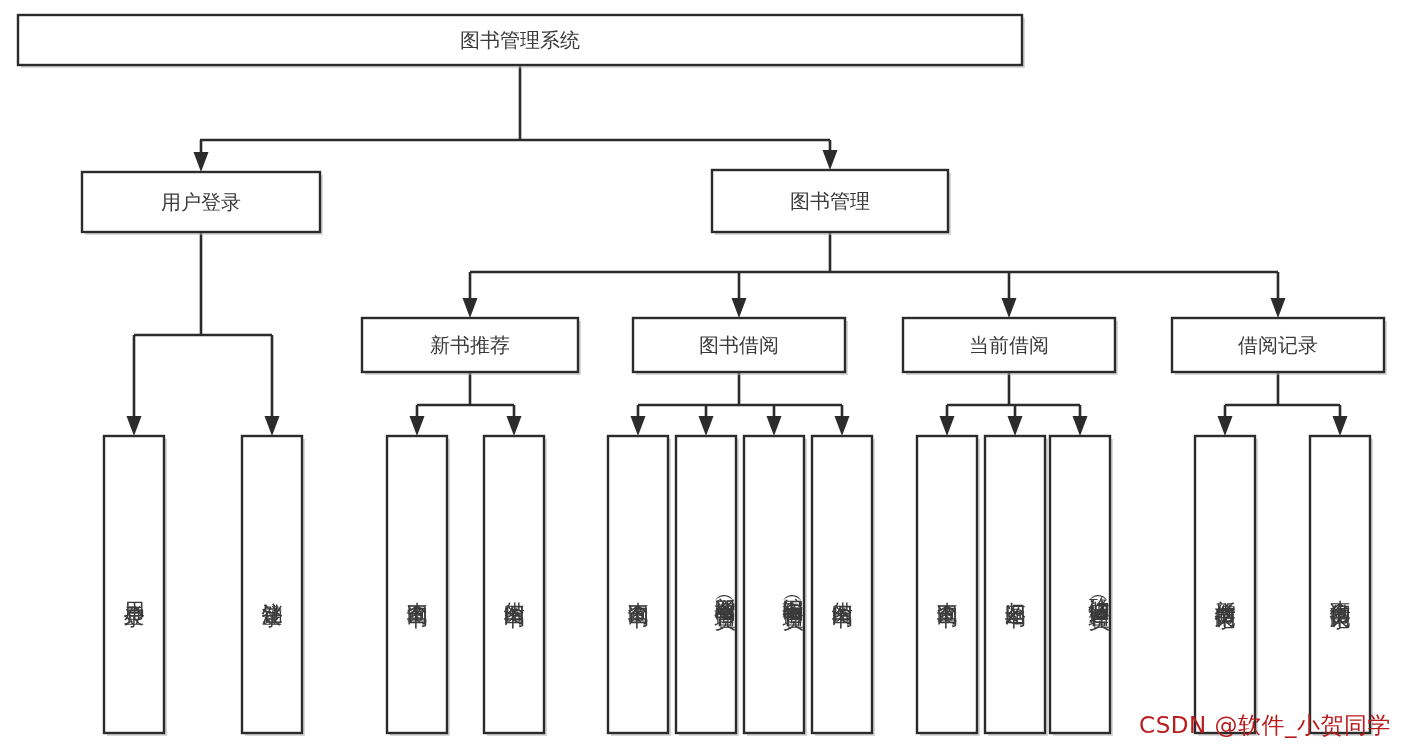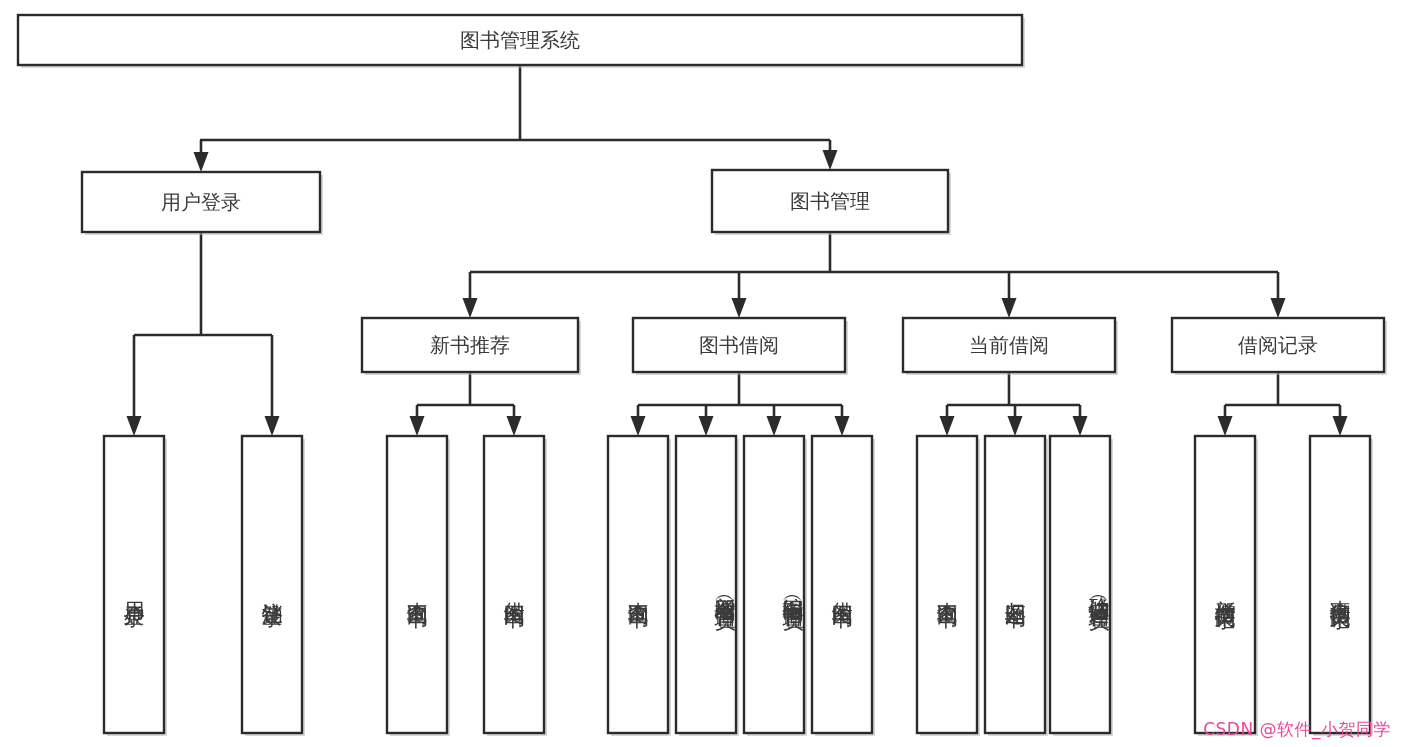--- a/index.html
+++ b/index.html
@@ -68,22 +68,22 @@
     display: flex;
     align-items: flex-start;
     justify-content: center;
     pointer-events: none;
   }
   .watermark {
     position: absolute;
     right: 14px;
     bottom: 6px;
     font-family: "DejaVu Sans", "Liberation Sans", sans-serif;
-    font-size: 17px;
-    color: #ec4899;
+    font-size: 23px;
+    color: #b91c1c;
     letter-spacing: 0.5px;
     white-space: nowrap;
   }
 </style>
 </head>
 <body>
 
 <div id="diagram-root">
 
   <svg id="diagram-svg" viewBox="0 0 1405 747" xmlns="http://www.w3.org/2000/svg">

